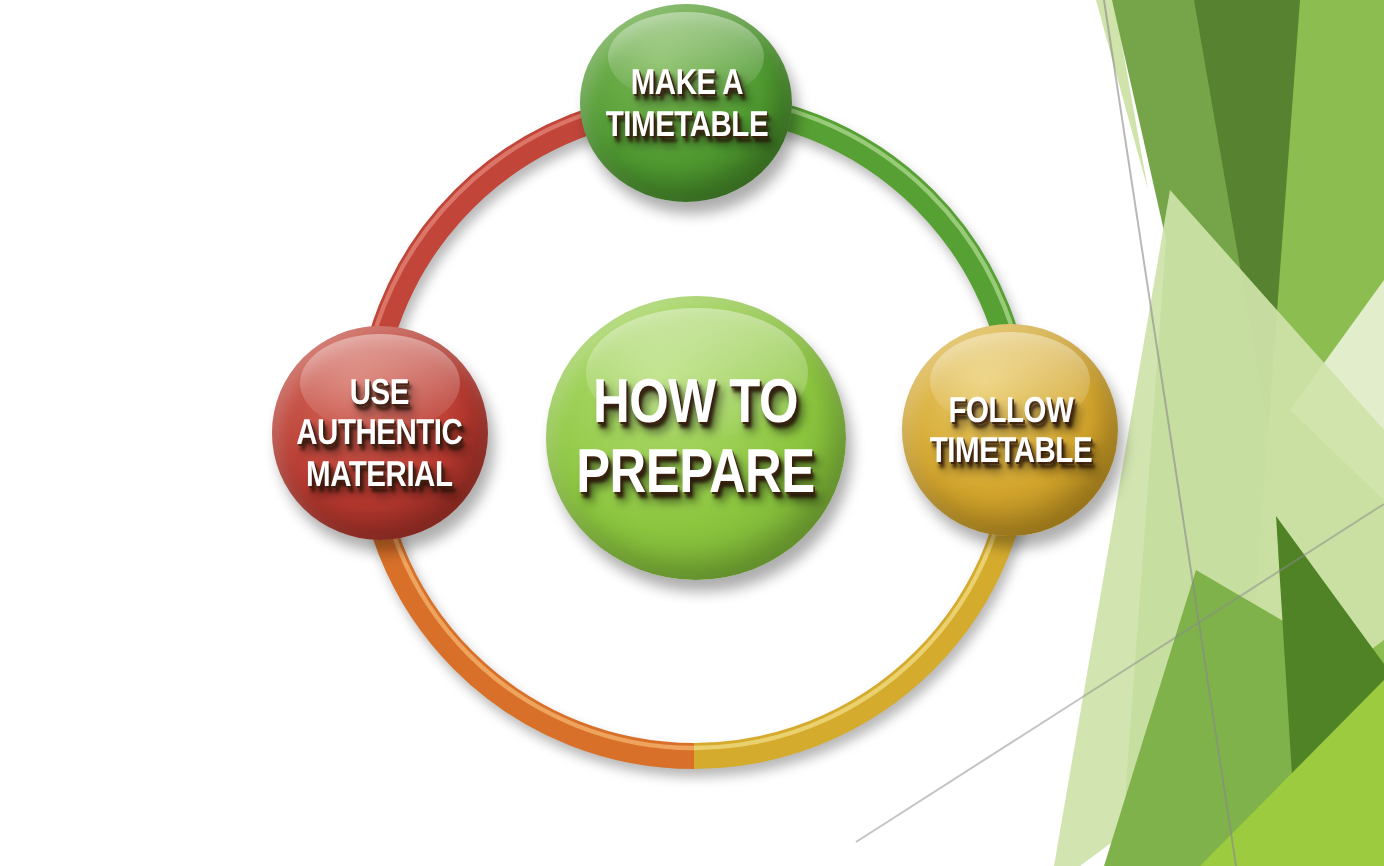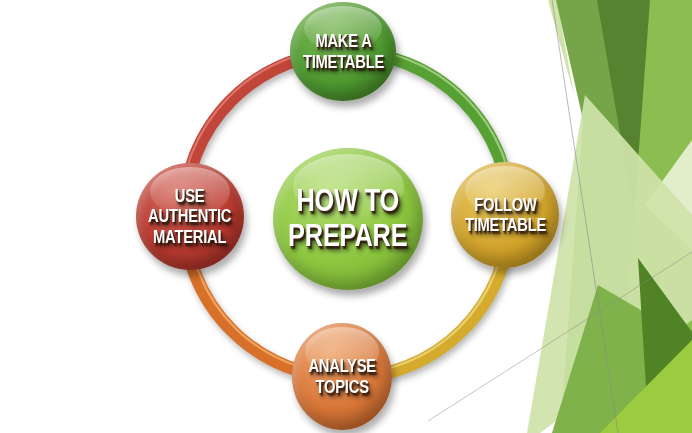--- a/index.html
+++ b/index.html
@@ -78,26 +78,20 @@
     </div>
   </div>
 
   <div class="node node-right">
     <div class="txt">
       <span>FOLLOW</span>
       <span>TIMETABLE</span>
     </div>
   </div>
 
-  <div class="node node-bottom">
-    <div class="txt">
-      <span>ANALYSE</span>
-      <span>TOPICS</span>
-    </div>
-  </div>
 
   <div class="node node-center">
     <div class="txt">
       <span>HOW TO</span>
       <span>PREPARE</span>
     </div>
   </div>
 
   <div class="node node-left">
     <div class="txt">

